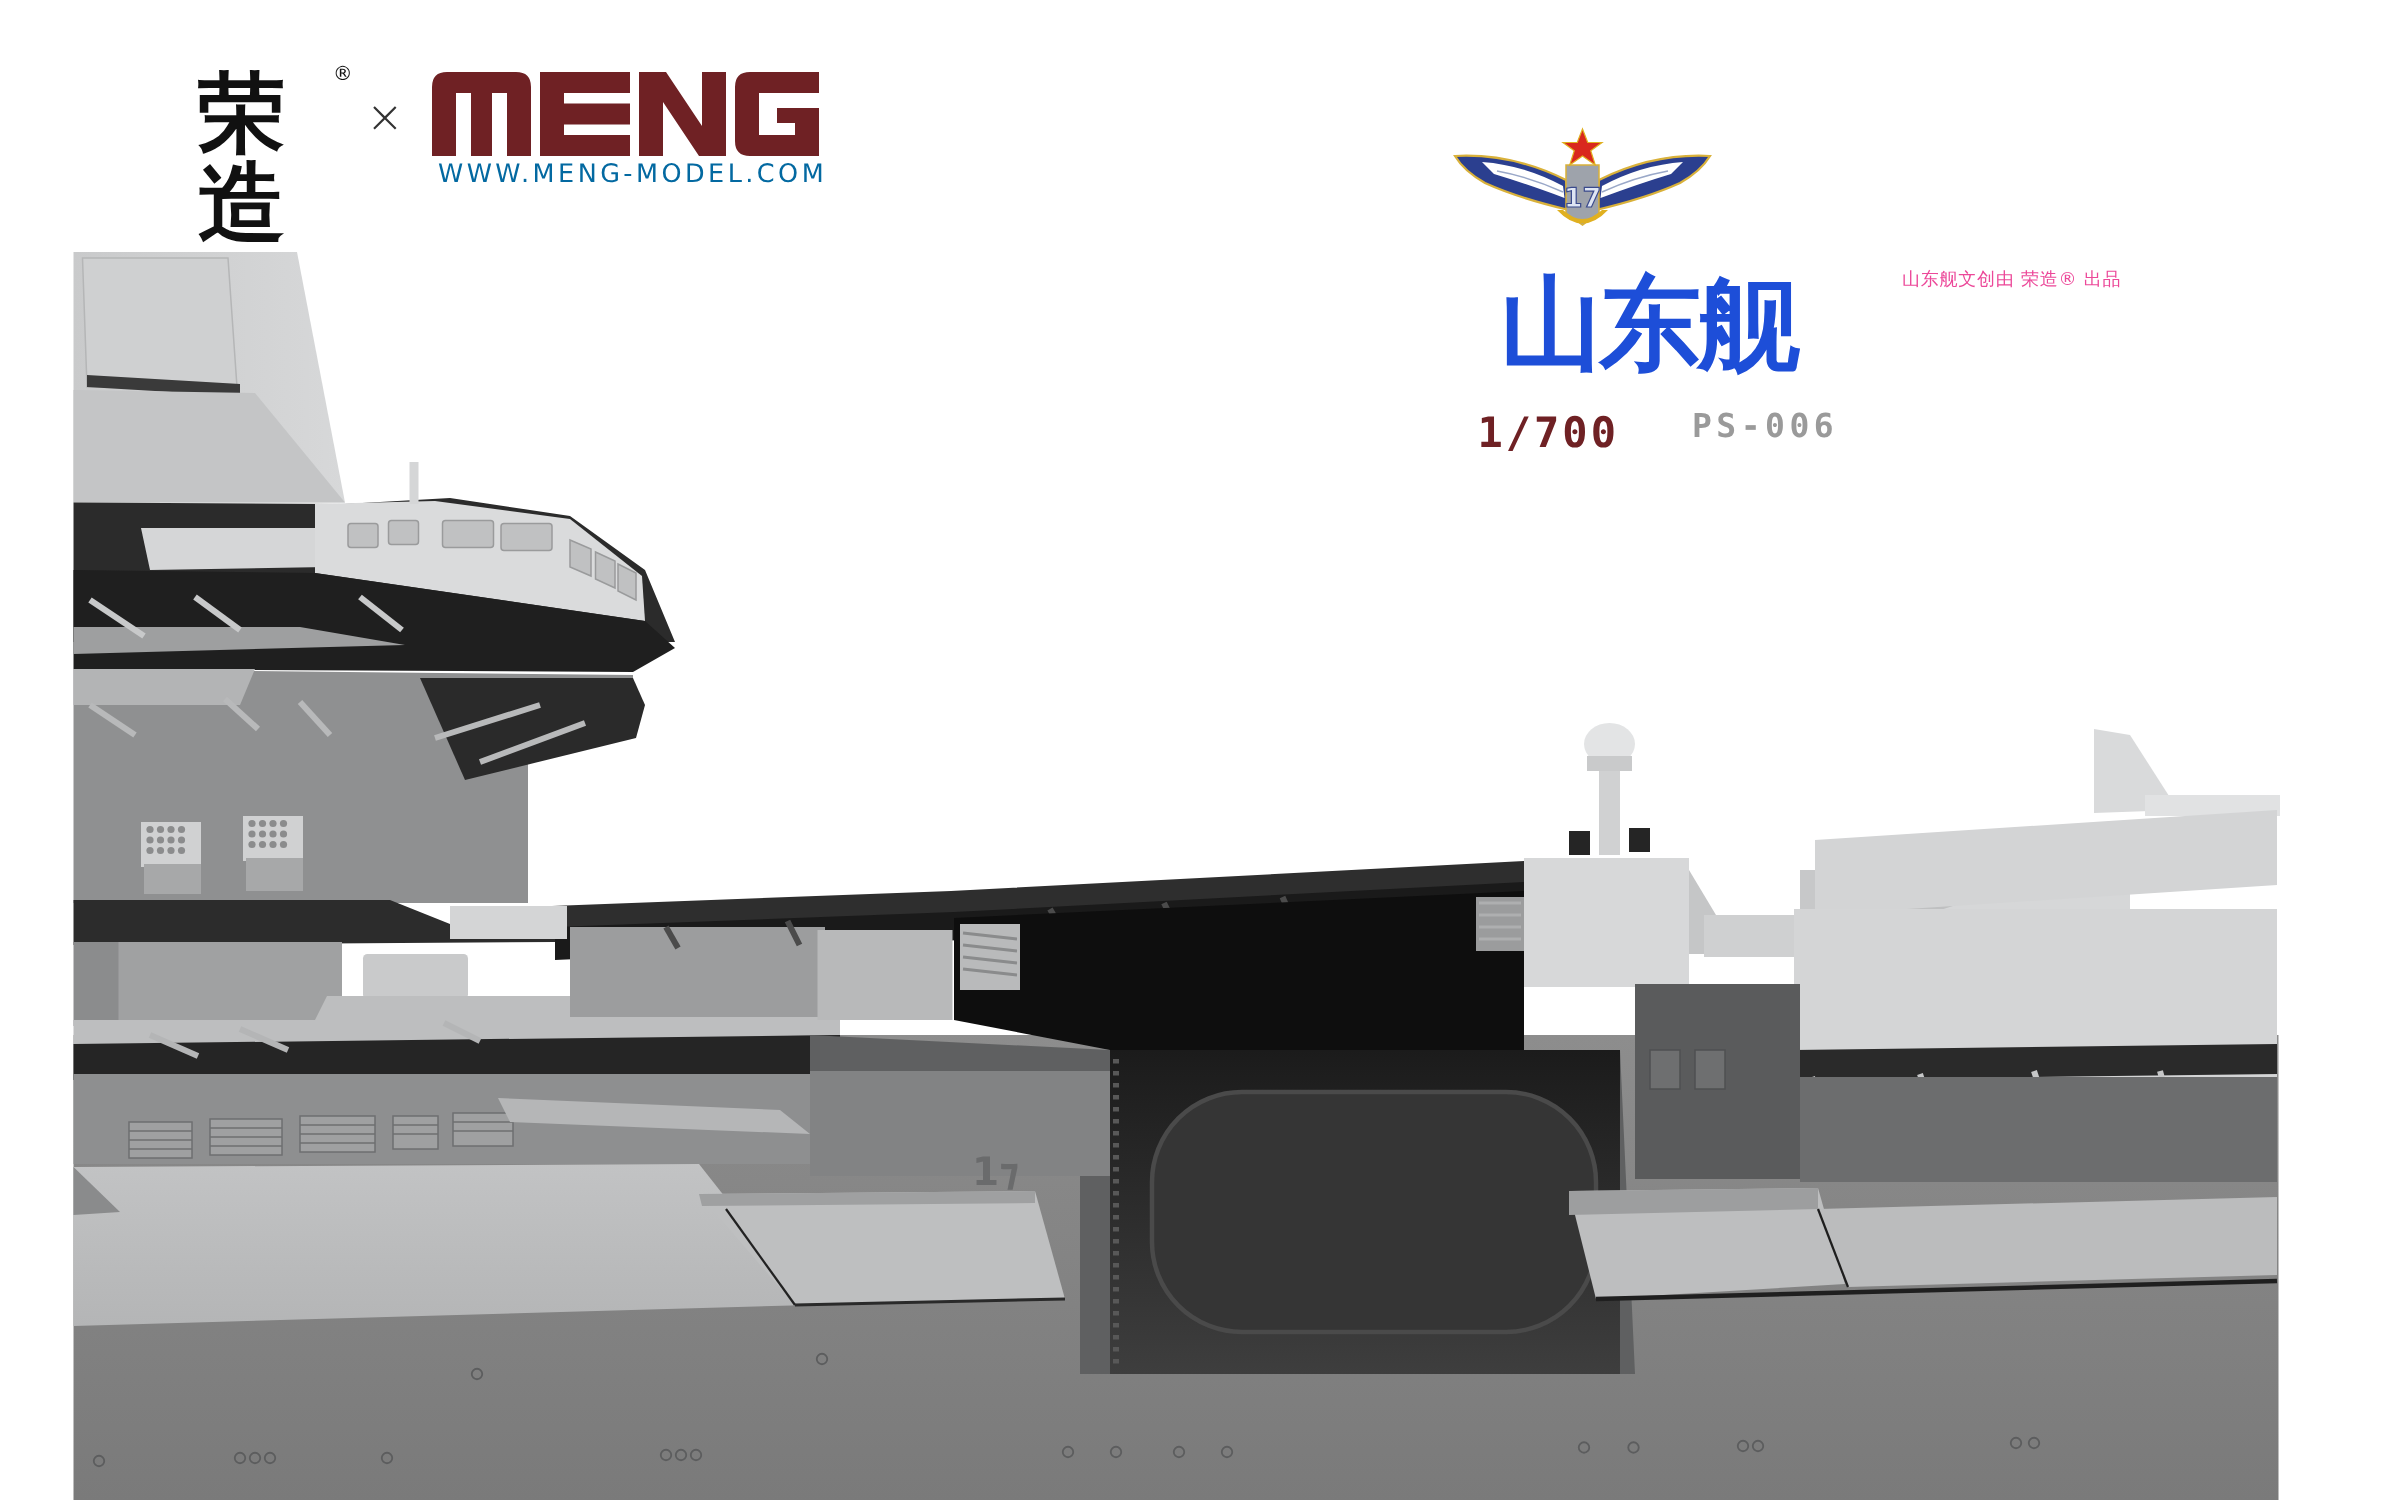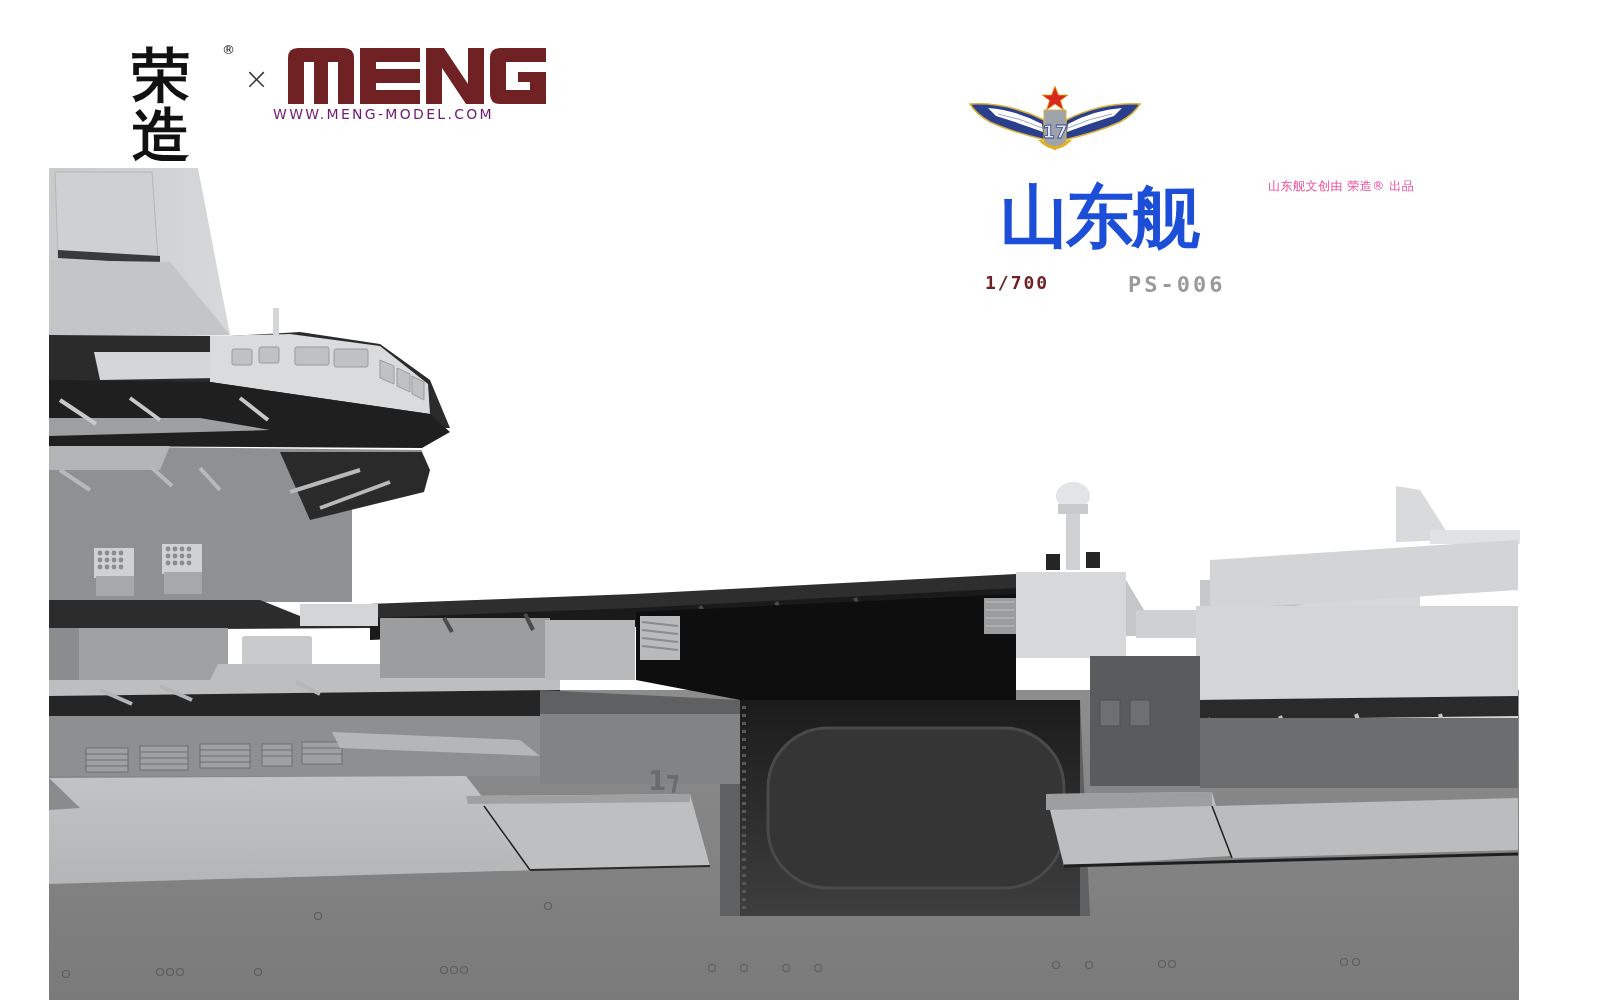--- a/index.html
+++ b/index.html
@@ -16,23 +16,23 @@
     .brand-reg {
       position: absolute; left: 126px; top: -2px;
       font-size: 13px; color: #111; font-weight: 400;
     }
     .brand-x {
       position: absolute; left: 148px; top: 20px;
       font-size: 30px; color: #333; font-weight: 200; line-height: 30px;
     }
     .meng-logo { position: absolute; left: 192px; top: 4px; width: 258px; height: 56px; }
     .meng-url {
-      position: absolute; left: 177px; top: 62px; width: 262px;
-      font-family: "DejaVu Sans", sans-serif; font-size: 14px; letter-spacing: 2.3px;
-      color: #701a75; white-space: nowrap;
+      position: absolute; left: 196px; top: 62px; width: 262px;
+      font-family: "DejaVu Sans", sans-serif; font-size: 17px; letter-spacing: 2.3px;
+      color: #0369a1; white-space: nowrap;
     }
 
     
     .badge { position: absolute; left: 968px; top: 84px; width: 174px; height: 74px; }
     .title-cn {
       position: absolute; left: 1000px; top: 172px;
       font-family: "DejaVu Sans", sans-serif; font-weight: 700;
       font-size: 68px; line-height: 90px; color: #1d4ed8; letter-spacing: -2px;
     }
     .tagline {
@@ -41,21 +41,21 @@
     }
     .title-en {
       position: absolute; left: 1268px; top: 192px;
       font-family: "DejaVu Sans", sans-serif; font-weight: 700;
       font-size: 27px; line-height: 37px; color: #a7a7a7; letter-spacing: 0.5px;
     }
     .title-en div { white-space: nowrap; }
     .scale {
       position: absolute; left: 985px; top: 272px;
       font-family: "DejaVu Sans Mono", monospace; font-weight: 700;
-      font-size: 18px; color: #6f2124; letter-spacing: 2px;
+      font-size: 28px; color: #6f2124; letter-spacing: 2px;
     }
     .code {
       position: absolute; left: 1128px; top: 272px;
       font-family: "DejaVu Sans Mono", monospace; font-weight: 700;
       font-size: 22px; color: #9a9a9a; letter-spacing: 3px;
     }
 
     
     .ship { position: absolute; left: 0; top: 0; width: 1600px; height: 1000px; }
   </style>

